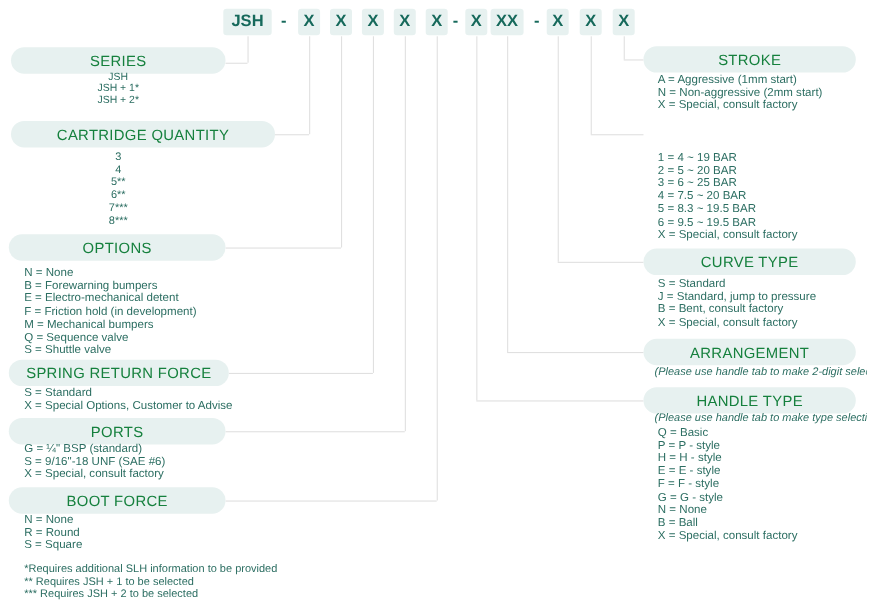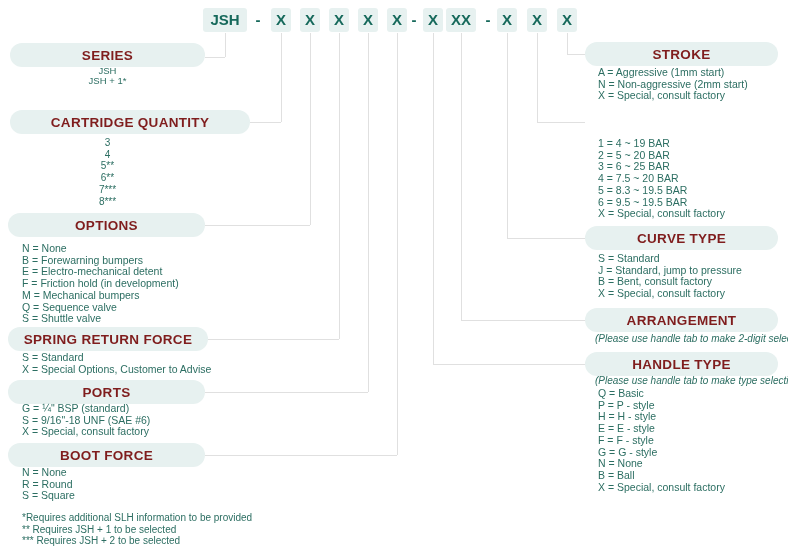--- a/index.html
+++ b/index.html
@@ -12,21 +12,21 @@
   .seg.box{background:#e7f1f0;border-radius:3px;}
   .seg.dash{background:transparent;}
 
   
   .vline,.hline{position:absolute;background:#e0e0e0;}
   .vline{width:1px;}
   .hline{height:1px;}
 
   
   .pill{position:absolute;height:24px;border-radius:12px;background:#e7f1f0;
-        color:#7f1d1d;font-weight:bold;font-size:13.5px;letter-spacing:.3px;
+        color:#15803d;font-weight:normal;font-size:13.5px;letter-spacing:.3px;
         display:flex;align-items:center;justify-content:center;}
 
   
   .items{position:absolute;color:#2c6e62;font-size:10.5px;line-height:11.7px;
          white-space:nowrap;}
   .items.centered{text-align:center;}
   .items.small{font-size:9.5px;line-height:10.4px;}
   .note{position:absolute;color:#2c6e62;font-size:10px;font-style:italic;white-space:nowrap;}
   .foot{position:absolute;color:#2c6e62;font-size:10px;line-height:11.5px;white-space:nowrap;}
 </style>
@@ -80,20 +80,21 @@
   <div class="vline" style="left:537px;top:33px;height:89px"></div>
   <div class="hline" style="left:537px;top:122px;width:48px"></div>
 
   <div class="vline" style="left:567px;top:33px;height:21px"></div>
   <div class="hline" style="left:567px;top:54px;width:18px"></div>
 
   <div class="pill" style="left:10px;top:43px;width:195px">SERIES</div>
   <div class="items small centered" style="left:10px;top:66px;width:195px">
     <div>JSH</div>
     <div>JSH + 1*</div>
+    <div>JSH + 2*</div>
   </div>
 
   <div class="pill" style="left:10px;top:110px;width:240px">CARTRIDGE QUANTITY</div>
   <div class="items centered" style="left:10px;top:137px;width:195px;font-size:10px">
     <div>3</div>
     <div>4</div>
     <div>5**</div>
     <div>6**</div>
     <div>7***</div>
     <div>8***</div>

